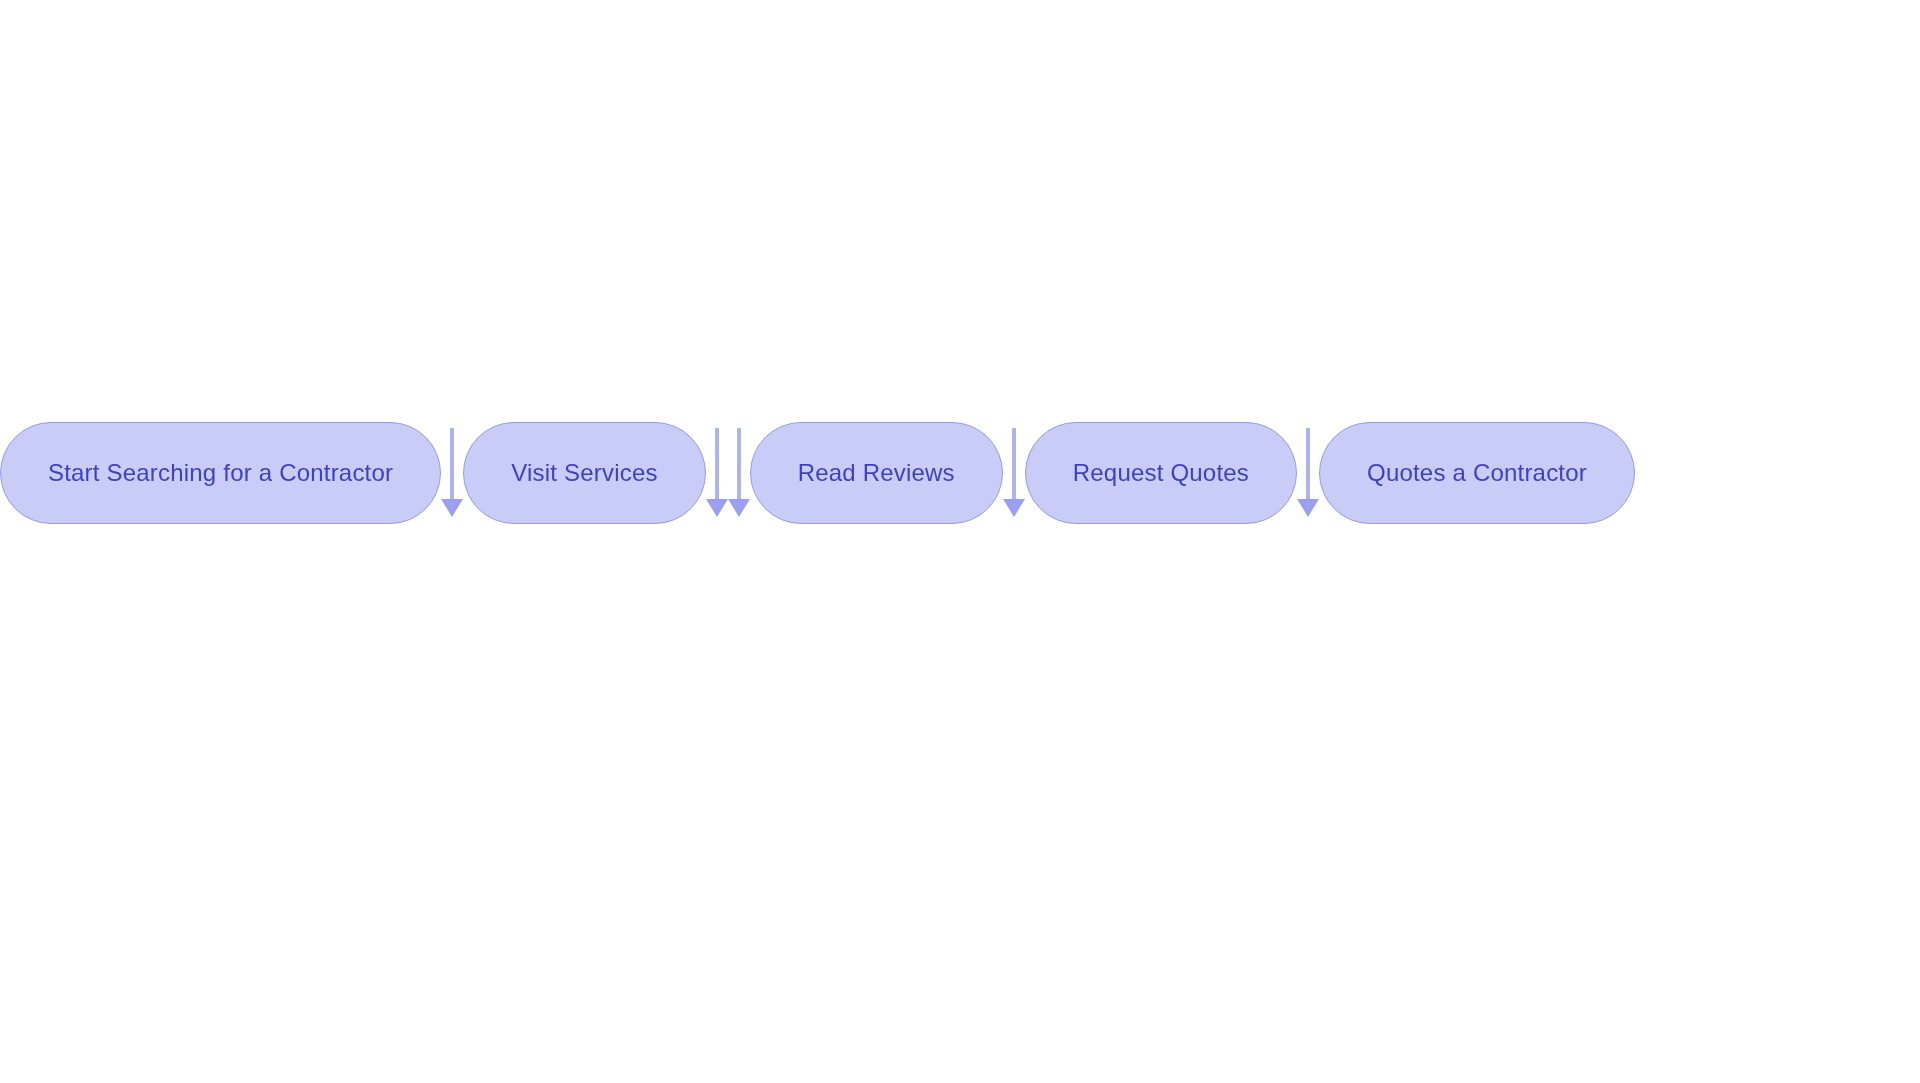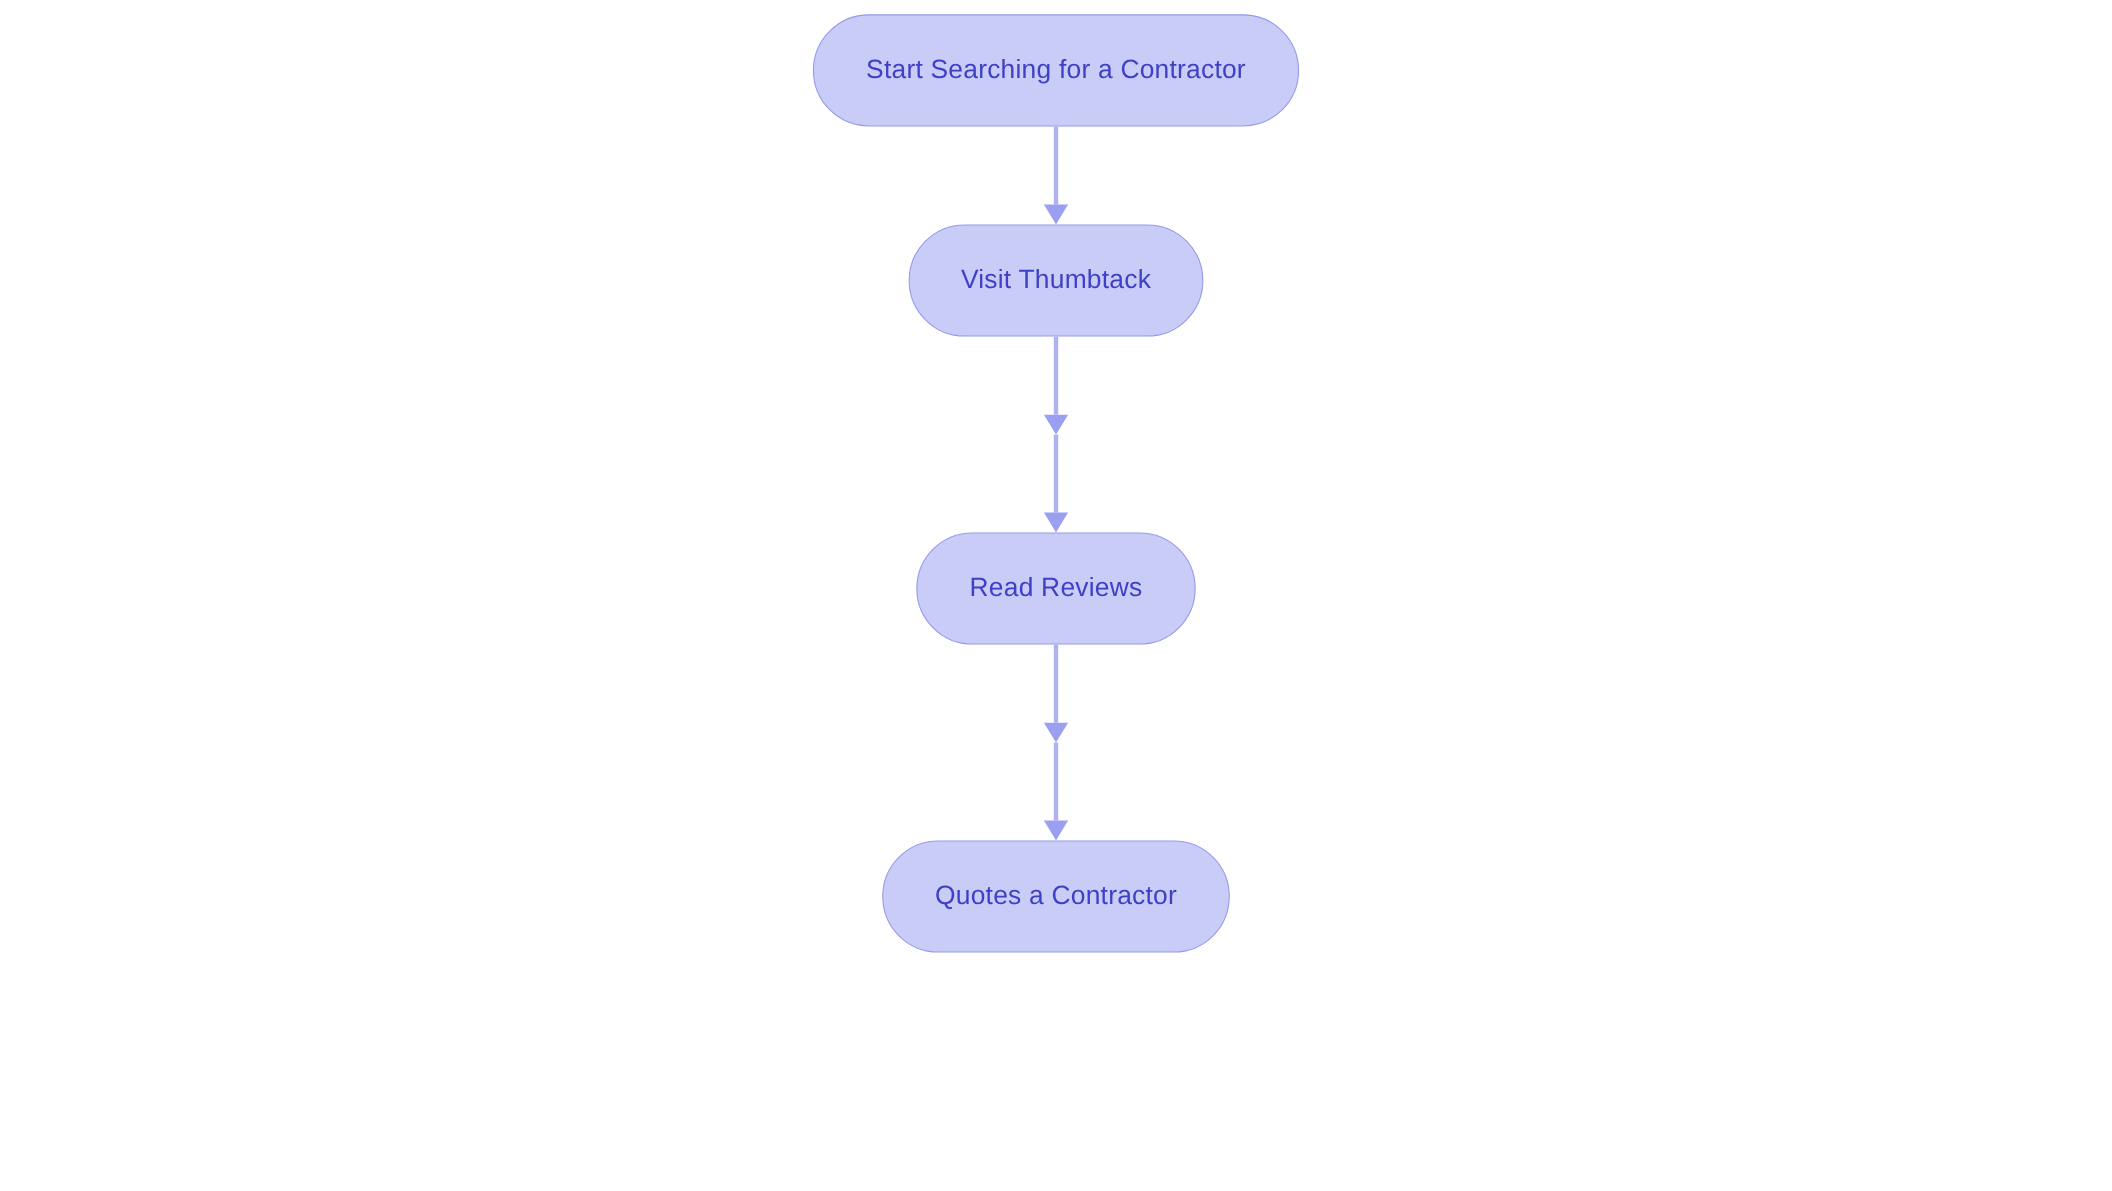--- a/index.html
+++ b/index.html
@@ -17,21 +17,21 @@
     background: var(--background);
     font-family: "Liberation Sans", sans-serif;
     overflow: hidden;
   }
   .canvas {
     position: relative;
     width: 1920px;
     height: 932px;
     background: var(--background);
     display: flex;
-    flex-direction: column;
+    flex-direction: row;
     align-items: center;
     padding-top: 13px;
   }
   .flow-node {
     height: 102px;
     border-radius: 51px;
     background: var(--node-fill);
     border: 1.5px solid var(--node-border);
     display: flex;
     align-items: center;
@@ -73,21 +73,21 @@
   <div class="flow-node">
     <span class="node-label">Start Searching for a Contractor</span>
   </div>
 
   <div class="arrow">
     <div class="stem"></div>
     <div class="head"></div>
   </div>
 
   <div class="flow-node">
-    <span class="node-label">Visit Thumbtack</span>
+    <span class="node-label">Visit Services</span>
   </div>
 
   <div class="arrow">
     <div class="stem"></div>
     <div class="head"></div>
   </div>
 
 
   <div class="arrow">
     <div class="stem"></div>
@@ -96,20 +96,23 @@
 
   <div class="flow-node">
     <span class="node-label">Read Reviews</span>
   </div>
 
   <div class="arrow">
     <div class="stem"></div>
     <div class="head"></div>
   </div>
 
+  <div class="flow-node">
+    <span class="node-label">Request Quotes</span>
+  </div>
 
   <div class="arrow">
     <div class="stem"></div>
     <div class="head"></div>
   </div>
 
   <div class="flow-node">
     <span class="node-label">Quotes a Contractor</span>
   </div>
 

